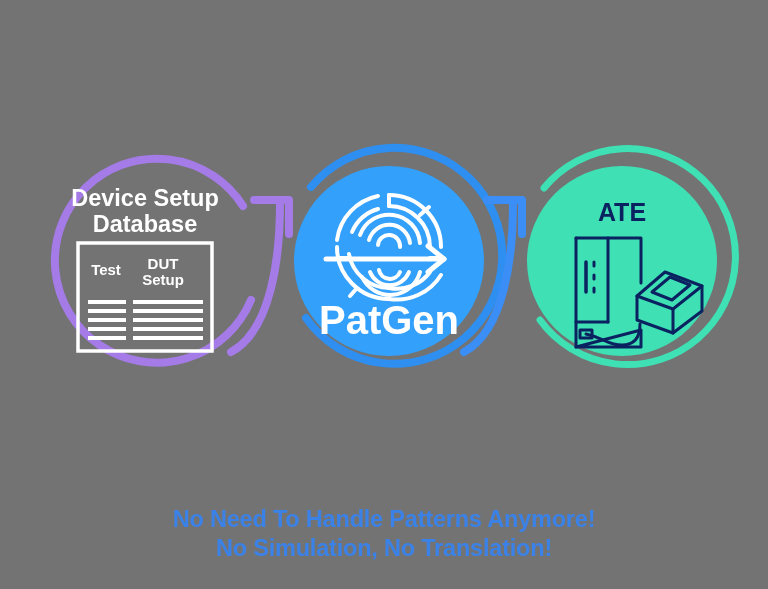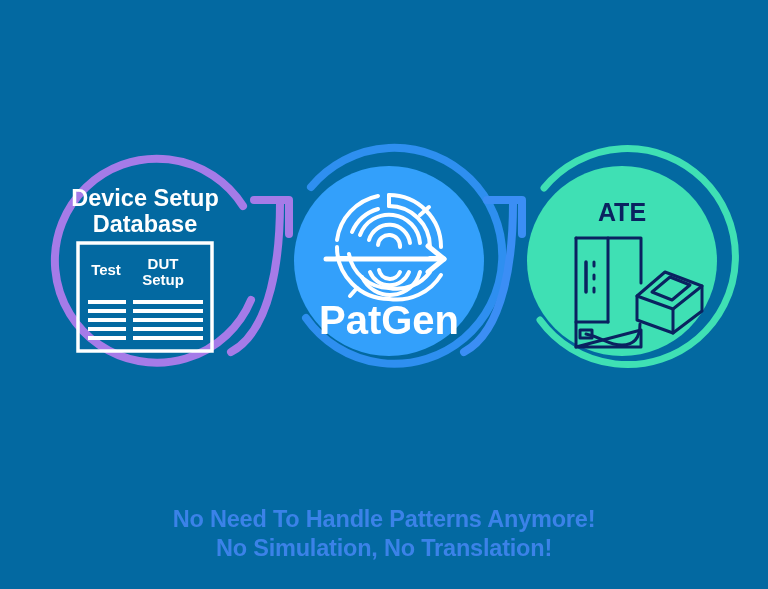--- a/index.html
+++ b/index.html
@@ -9,21 +9,21 @@
   body {
     width: 768px;
     height: 589px;
     overflow: hidden;
     font-family: "Liberation Sans", sans-serif;
   }
   #stage {
     position: relative;
     width: 768px;
     height: 589px;
-    background: #0369a1;
+    background: #737373;
   }
   #diagram-svg {
     position: absolute;
     left: 0;
     top: 0;
     width: 768px;
     height: 589px;
     display: block;
   }
   .node-label {

